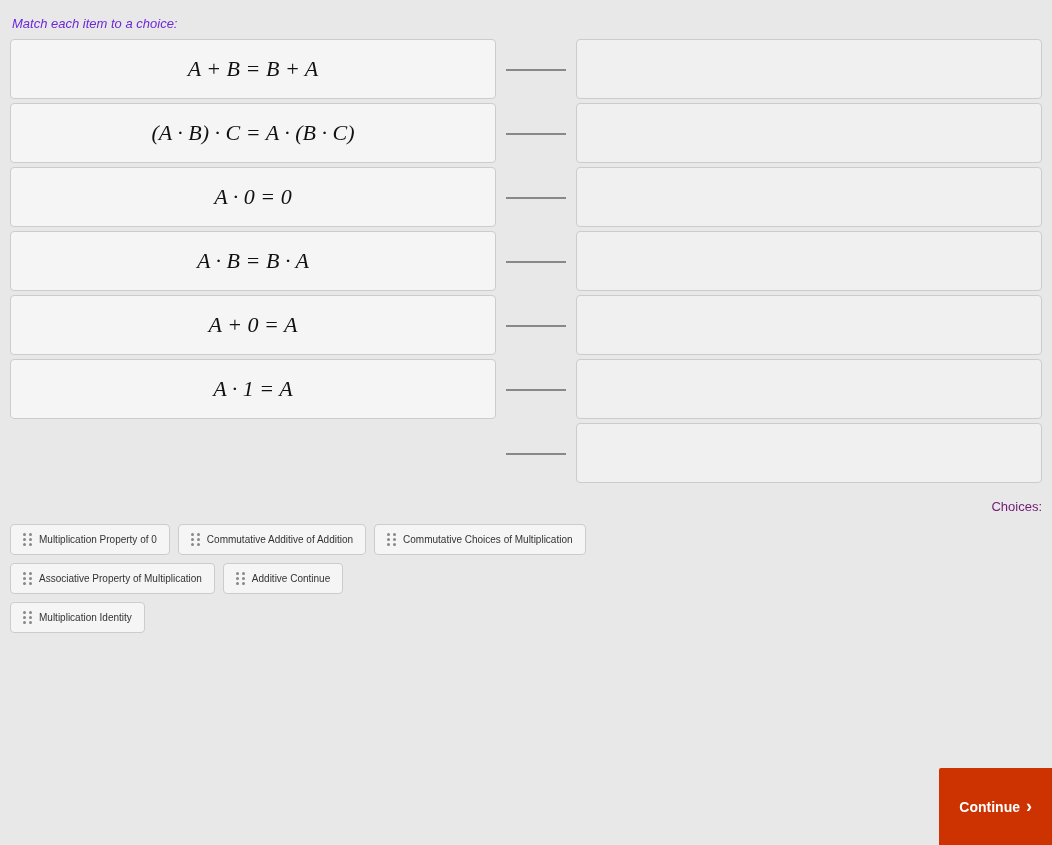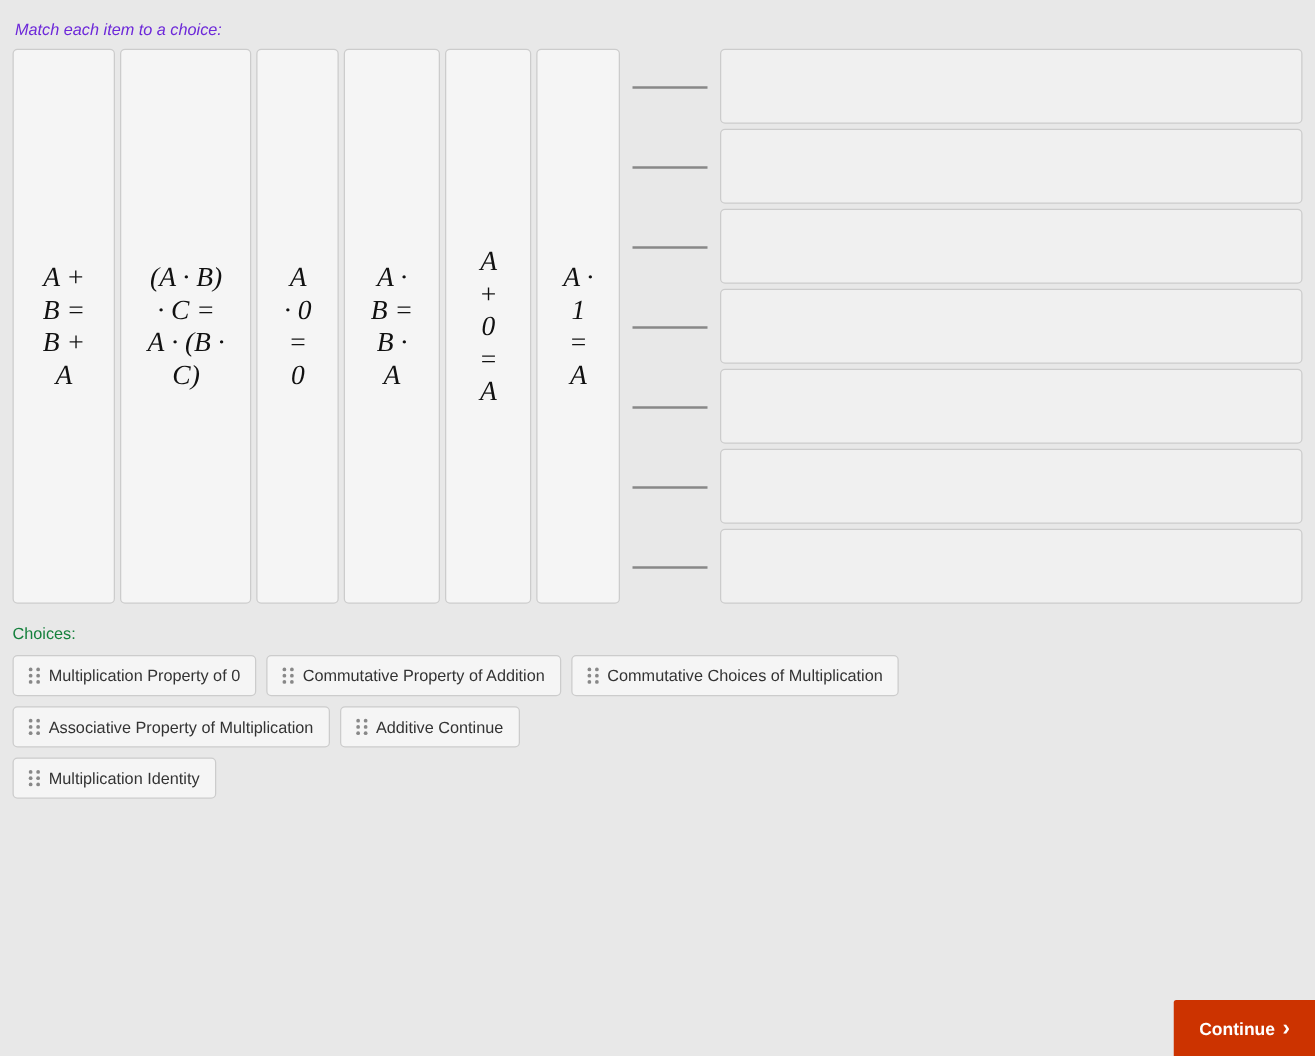--- a/index.html
+++ b/index.html
@@ -28,21 +28,21 @@
 
     .matching-area {
       display: flex;
       flex-direction: row;
       padding: 0 10px;
       gap: 0;
     }
 
     .left-column {
       display: flex;
-      flex-direction: row;
+      flex-direction: column;
       gap: 4px;
       width: 486px;
       flex-shrink: 0;
       border-radius: 12px;
     }
 
     .equation-box {
       background: #f5f5f5;
       border: 1px solid #ccc;
       border-radius: 4px;
@@ -103,38 +103,39 @@
       padding: 10px;
     }
 
     .choices-section {
       padding: 16px 10px 0 10px;
     }
 
     .choices-label {
       font-family: Arial, sans-serif;
       font-size: 13px;
-      color: #15803d;
+      color: #701a75;
       margin-bottom: 10px;
+      text-align: right;
     }
 
     .choices-row {
       display: flex;
       flex-wrap: wrap;
       gap: 8px;
       margin-bottom: 8px;
     }
 
     .choice-chip {
       background: #f5f5f5;
       border: 1px solid #ccc;
       border-radius: 4px;
       padding: 8px 12px;
       font-family: Arial, sans-serif;
-      font-size: 13px;
+      font-size: 10px;
       color: #333;
       cursor: grab;
       display: flex;
       align-items: center;
       gap: 6px;
       user-select: none;
     }
 
     .drag-dots {
       display: inline-grid;
@@ -152,21 +153,21 @@
 
     .continue-btn {
       position: absolute;
       bottom: 0;
       right: 0;
       background: #cc3300;
       color: white;
       font-family: Arial, sans-serif;
       font-size: 14px;
       font-weight: bold;
-      padding: 12px 20px;
+      padding: 28px 20px;
       border: none;
       cursor: pointer;
       display: flex;
       align-items: center;
       gap: 6px;
       border-radius: 2px 0 0 0;
     }
 
     .continue-btn::after {
       content: '›';
@@ -266,21 +267,21 @@
 
       <div class="choice-chip">
         <span class="drag-dots">
           <span></span>
             <span></span>
           <span></span>
             <span></span>
           <span></span>
             <span></span>
         </span>
-        <span>Commutative Property of Addition</span>
+        <span>Commutative Additive of Addition</span>
       </div>
 
       <div class="choice-chip">
         <span class="drag-dots">
           <span></span>
             <span></span>
           <span></span>
             <span></span>
           <span></span>
             <span></span>

